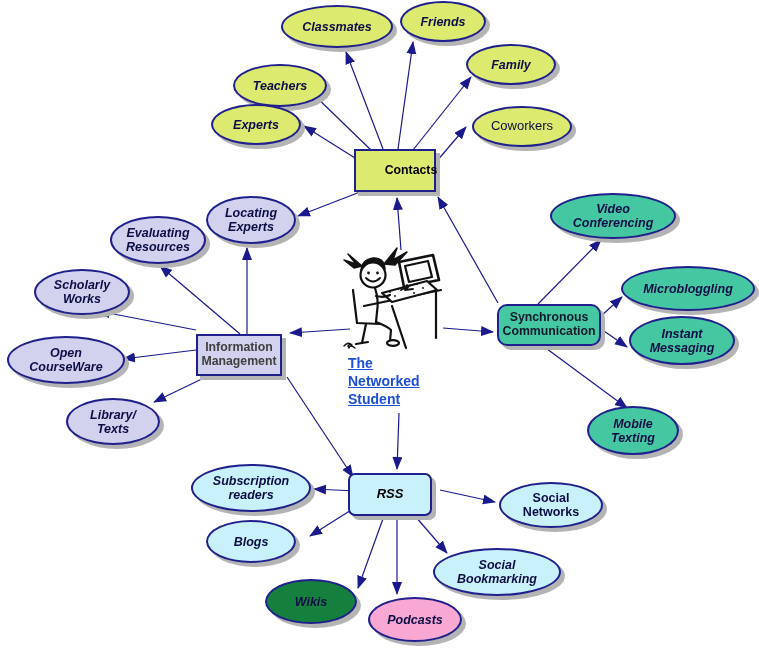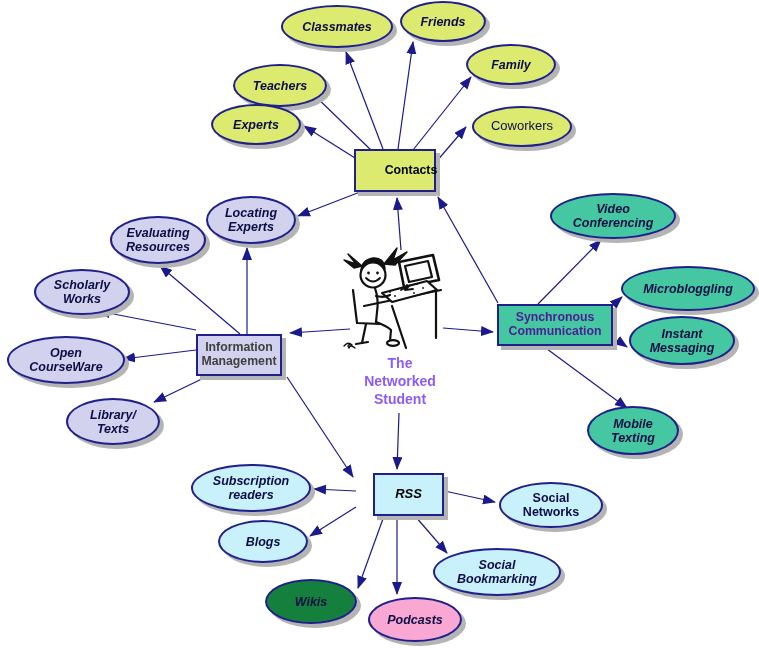--- a/index.html
+++ b/index.html
@@ -26,23 +26,24 @@
     white-space:pre-line;
   }
   .node.ellipse{border-radius:50%;}
   .node.rect{border-radius:0;font-size:12.3px;}
   .node.style-plain{font-style:normal;font-weight:400;font-size:13px;}
   .node.style-bold{font-style:normal;}
   .node.style-bold-italic{font-style:italic;font-size:13px;}
   #student-doodle{position:absolute;left:335px;top:240px;}
   #center-label{
     position:absolute;left:348px;top:354px;width:104px;
-    text-align:center;color:#8b5cf6;
+    text-align:left;color:#1d4ed8;
     font:700 14px/18px "Liberation Sans",sans-serif;
     white-space:pre-line;
+    text-decoration:underline;
   }
 </style>
 </head>
 <body>
 
 <div id="canvas">
 
   <svg id="edge-layer" width="759" height="648" viewBox="0 0 759 648">
     <defs>
       <marker id="arrowhead" markerWidth="14" markerHeight="11" refX="12" refY="5" orient="auto" markerUnits="userSpaceOnUse">
@@ -101,26 +102,26 @@
 Texts</span></div>
       <div class="node rect style-bold" style="left: 196px; top: 334px; width: 86px; height: 42px; background: rgb(210, 210, 238); color: #404040;"><span>Information
 Management</span></div>
       <div class="node ellipse style-italic" style="left: 550px; top: 193px; width: 126px; height: 46px; background: rgb(69, 200, 162); color: rgb(13, 13, 69);"><span>Video
 Conferencing</span></div>
       <div class="node ellipse style-italic" style="left: 621px; top: 266px; width: 134px; height: 45px; background: rgb(69, 200, 162); color: rgb(13, 13, 69);"><span>Microbloggling</span></div>
       <div class="node ellipse style-italic" style="left: 629px; top: 316px; width: 106px; height: 49px; background: rgb(69, 200, 162); color: rgb(13, 13, 69);"><span>Instant
 Messaging</span></div>
       <div class="node ellipse style-italic" style="left: 587px; top: 406px; width: 92px; height: 49px; background: rgb(69, 200, 162); color: rgb(13, 13, 69);"><span>Mobile
 Texting</span></div>
-      <div class="node rect style-bold" style="left: 497px; top: 304px; width: 116px; height: 42px; background: rgb(69, 200, 162); color: #4c1d95;"><span>Synchronous
+      <div class="node rect style-bold" style="left: 497px; top: 304px; width: 104px; height: 42px; background: rgb(69, 200, 162); color: #0f172a; border-radius: 10px;"><span>Synchronous
 Communication</span></div>
-      <div class="node rect style-bold-italic" style="left: 373px; top: 473px; width: 71px; height: 43px; background: rgb(201, 241, 252); color: rgb(0, 0, 0);"><span>RSS</span></div>
+      <div class="node rect style-bold-italic" style="left: 348px; top: 473px; width: 84px; height: 43px; background: rgb(201, 241, 252); color: rgb(0, 0, 0); border-radius: 7px;"><span>RSS</span></div>
       <div class="node ellipse style-italic" style="left: 191px; top: 464px; width: 120px; height: 48px; background: rgb(201, 241, 252); color: rgb(13, 13, 69);"><span>Subscription
 readers</span></div>
-      <div class="node ellipse style-italic" style="left: 218px; top: 520px; width: 90px; height: 43px; background: rgb(201, 241, 252); color: rgb(13, 13, 69);"><span>Blogs</span></div>
+      <div class="node ellipse style-italic" style="left: 206px; top: 520px; width: 90px; height: 43px; background: rgb(201, 241, 252); color: rgb(13, 13, 69);"><span>Blogs</span></div>
       <div class="node ellipse style-bold" style="left: 499px; top: 482px; width: 104px; height: 46px; background: rgb(201, 241, 252); color: rgb(13, 13, 69);"><span>Social
 Networks</span></div>
       <div class="node ellipse style-italic" style="left: 433px; top: 548px; width: 128px; height: 48px; background: rgb(201, 241, 252); color: rgb(13, 13, 69);"><span>Social
 Bookmarking</span></div>
       <div class="node ellipse style-italic" style="left: 265px; top: 579px; width: 92px; height: 45px; background: #15803d; color: rgb(13, 13, 69);"><span>Wikis</span></div>
       <div class="node ellipse style-italic" style="left: 368px; top: 597px; width: 94px; height: 45px; background: #f9a8d4; color: rgb(13, 13, 69);"><span>Podcasts</span></div>
     </div>
 
   <svg id="student-doodle" width="130" height="115" viewBox="0 0 130 115">
     <g fill="none" stroke="#111111" stroke-width="2.2" stroke-linecap="round" stroke-linejoin="round">

